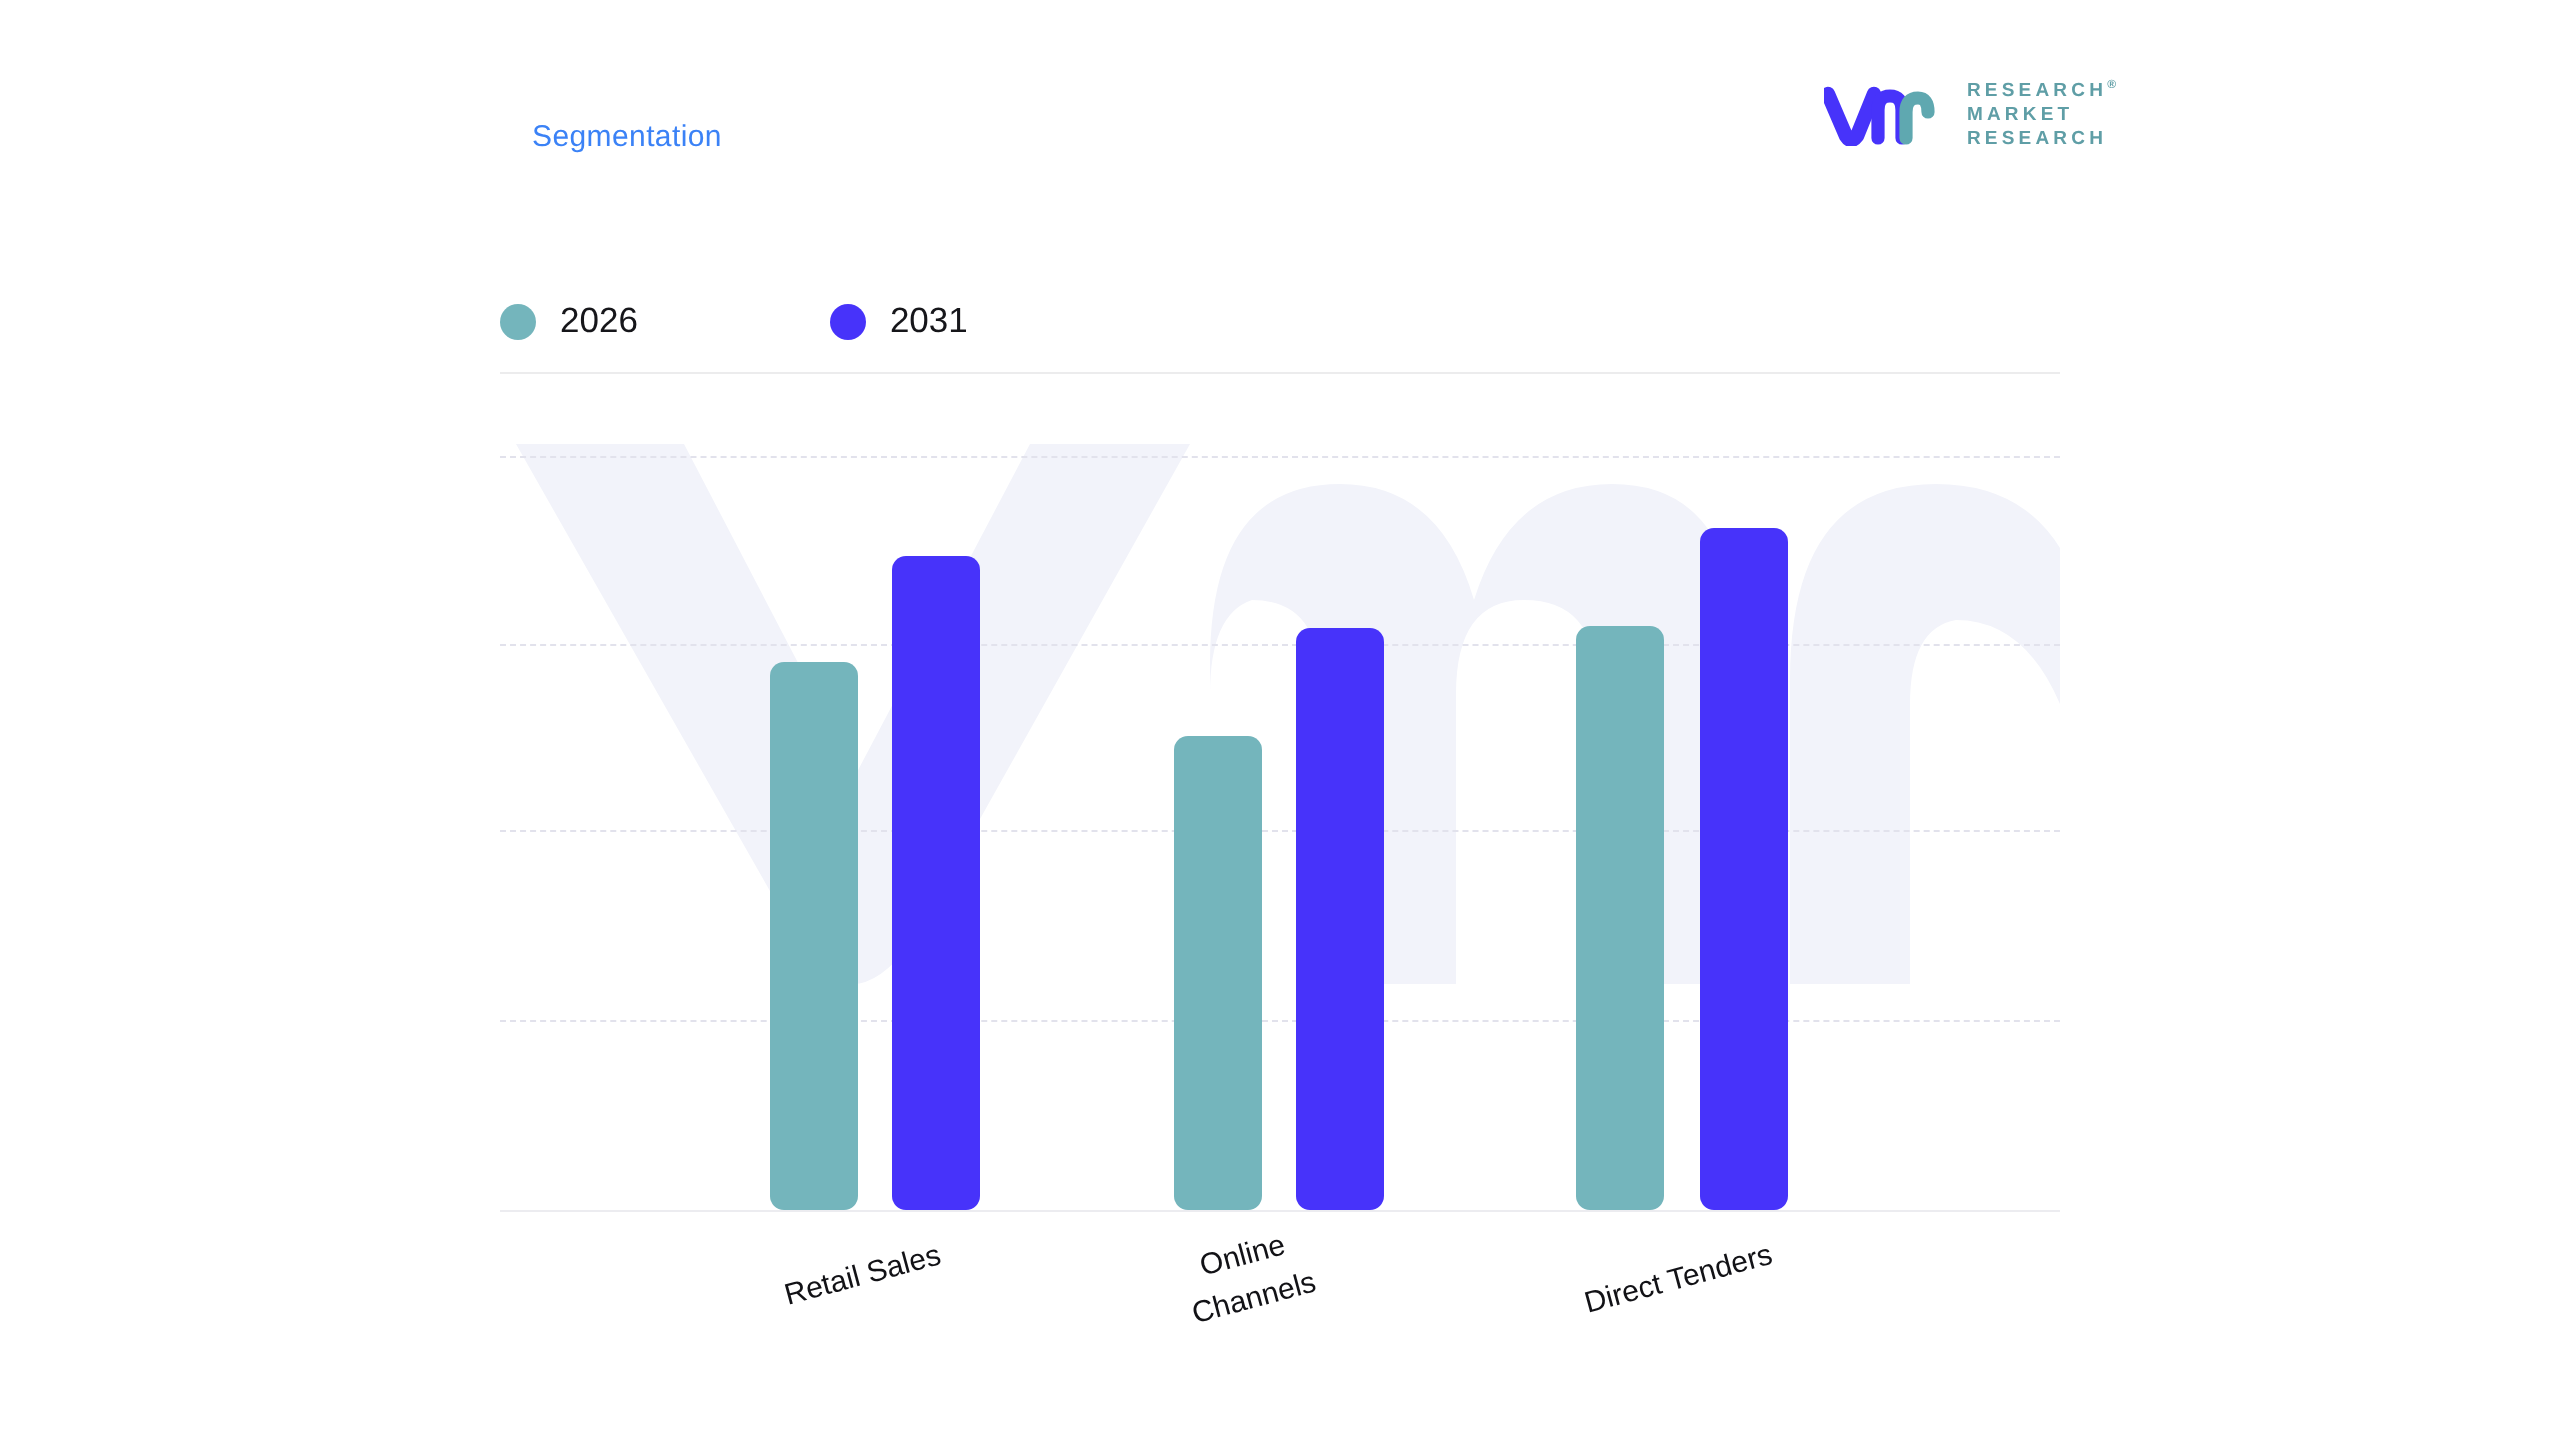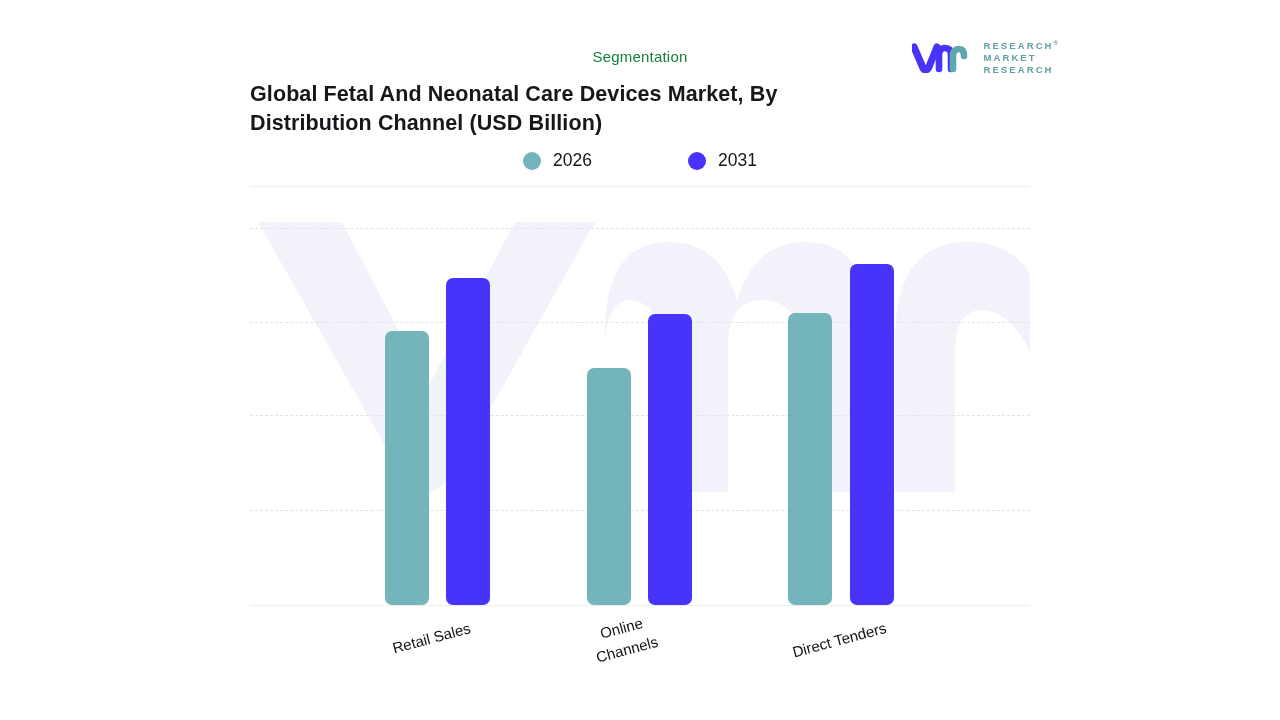--- a/index.html
+++ b/index.html
@@ -25,25 +25,24 @@
   #header {
     position: absolute;
     left: 250px;
     top: 44px;
     width: 780px;
     height: 140px;
   }
 
   #kicker {
     font-size: 15px;
-    color: #15803d;
+    color: #3b82f6;
     letter-spacing: 0.2px;
     line-height: 1.2;
-    margin: 4px;
-    text-align: center;
+    margin: 16px;
   }
 
   #chart-title {
     margin: 14px 0 0 0;
     font-size: 21.5px;
     font-weight: bold;
     color: #17171b;
     line-height: 1.35;
     max-width: 600px;
     letter-spacing: 0.1px;
@@ -80,21 +79,20 @@
     color: #5f9ea6;
   }
 
   
   #legend {
     position: absolute;
     left: 250px;
     top: 150px;
     width: 780px;
     display: flex;
-    justify-content: center;
     gap: 96px;
   }
   .legend-item {
     display: flex;
     align-items: center;
     gap: 12px;
   }
   .legend-swatch {
     width: 18px;
     height: 18px;
@@ -187,21 +185,20 @@
     text-align: center;
   }
 </style>
 </head>
 <body>
 
 <div id="page">
 
   <div id="header">
     <p id="kicker">Segmentation</p>
-    <h1 id="chart-title">Global Fetal And Neonatal Care Devices  Market, By Distribution Channel (USD Billion)</h1>
   </div>
 
   <div id="logo">
     <svg id="logo-mark" width="62" height="30" viewBox="0 0 62 30">
       <path d="M2 4 L11 25 Q13.5 29 16.5 25 L25 4" fill="none" stroke="#4733fa" stroke-width="7.2" stroke-linecap="round" stroke-linejoin="round"></path>
       <path d="M27 26 L27 12 Q27 5 33 5 Q39 5 39 12 L39 26" fill="none" stroke="#4733fa" stroke-width="6.6" stroke-linecap="round" stroke-linejoin="round"></path>
       <path d="M41 26 L41 13 Q41 6 47 6 Q52 6 52 13" fill="none" stroke="#5fa8b0" stroke-width="6.6" stroke-linecap="round" stroke-linejoin="round"></path>
     </svg>
     <div id="logo-text">
       <span class="reg"><span>RESEARCH</span><sup>®</sup></span>

